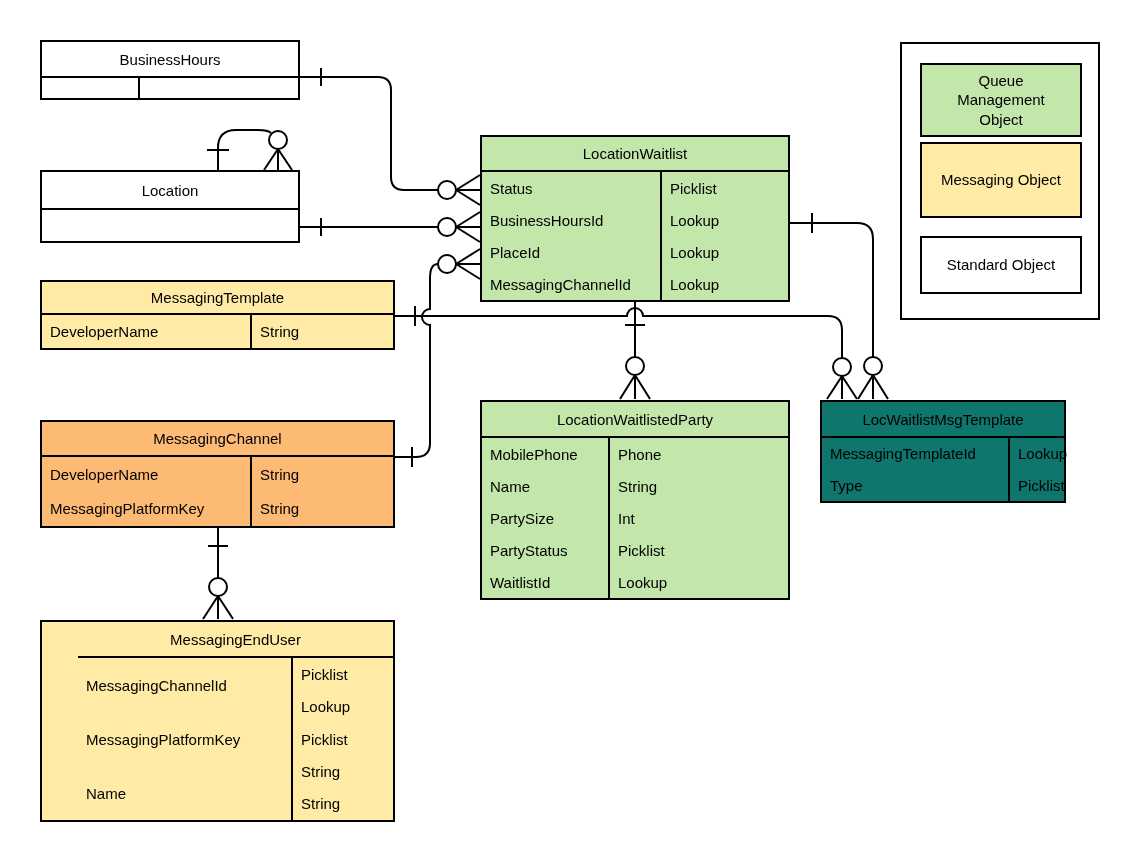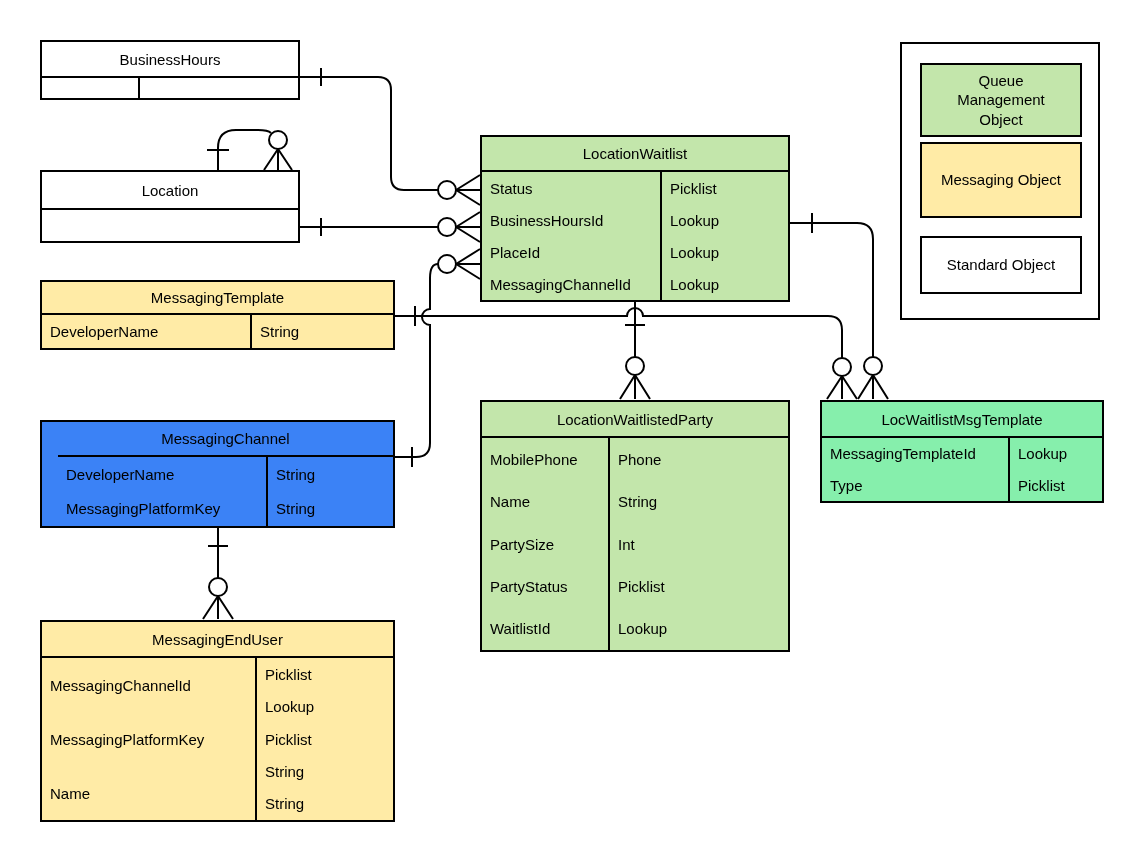--- a/index.html
+++ b/index.html
@@ -170,73 +170,73 @@
   <div class="body">
     <div class="col names" style="width:210px">
       <div class="cell">DeveloperName</div>
     </div>
     <div class="col types">
       <div class="cell">String</div>
     </div>
   </div>
 </div>
 
-<div class="entity" style="left: 40px; top: 420px; width: 355px; height: 108px; background-color: #3b82f6; padding-left: 16px;">
+<div class="entity" style="left: 40px; top: 420px; width: 355px; height: 108px; background-color: #fdba74;">
   <div class="hdr" style="height:33px">MessagingChannel</div>
   <div class="body">
     <div class="col names" style="width:210px">
       <div class="cell">DeveloperName</div>
       <div class="cell">MessagingPlatformKey</div>
     </div>
     <div class="col types">
       <div class="cell">String</div>
       <div class="cell">String</div>
     </div>
   </div>
 </div>
 
-<div class="entity" style="left: 40px; top: 620px; width: 355px; height: 202px; background-color: rgb(255, 235, 166);">
+<div class="entity" style="left: 40px; top: 620px; width: 355px; height: 202px; background-color: rgb(255, 235, 166); padding-left: 36px;">
   <div class="hdr" style="height:34px">MessagingEndUser</div>
   <div class="body">
     <div class="col names" style="width:215px">
       <div class="cell">MessagingChannelId</div>
       <div class="cell">MessagingPlatformKey</div>
       <div class="cell">Name</div>
     </div>
     <div class="col types">
       <div class="cell">Picklist</div>
       <div class="cell">Lookup</div>
       <div class="cell">Picklist</div>
       <div class="cell">String</div>
       <div class="cell">String</div>
     </div>
   </div>
 </div>
 
-<div class="entity" style="left: 480px; top: 400px; width: 310px; height: 252px; background-color: rgb(195, 230, 171);">
+<div class="entity" style="left: 480px; top: 400px; width: 310px; height: 200px; background-color: rgb(195, 230, 171);">
   <div class="hdr" style="height:34px">LocationWaitlistedParty</div>
   <div class="body">
     <div class="col names" style="width:128px">
       <div class="cell">MobilePhone</div>
       <div class="cell">Name</div>
       <div class="cell">PartySize</div>
       <div class="cell">PartyStatus</div>
       <div class="cell">WaitlistId</div>
     </div>
     <div class="col types">
       <div class="cell">Phone</div>
       <div class="cell">String</div>
       <div class="cell">Int</div>
       <div class="cell">Picklist</div>
       <div class="cell">Lookup</div>
     </div>
   </div>
 </div>
 
-<div class="entity" style="left: 820px; top: 400px; width: 284px; height: 103px; background-color: #86efac;">
+<div class="entity" style="left: 820px; top: 400px; width: 246px; height: 103px; background-color: #0f766e;">
   <div class="hdr" style="height:34px">LocWaitlistMsgTemplate</div>
   <div class="body">
     <div class="col names" style="width:188px">
       <div class="cell">MessagingTemplateId</div>
       <div class="cell">Type</div>
     </div>
     <div class="col types">
       <div class="cell">Lookup</div>
       <div class="cell">Picklist</div>
     </div>

